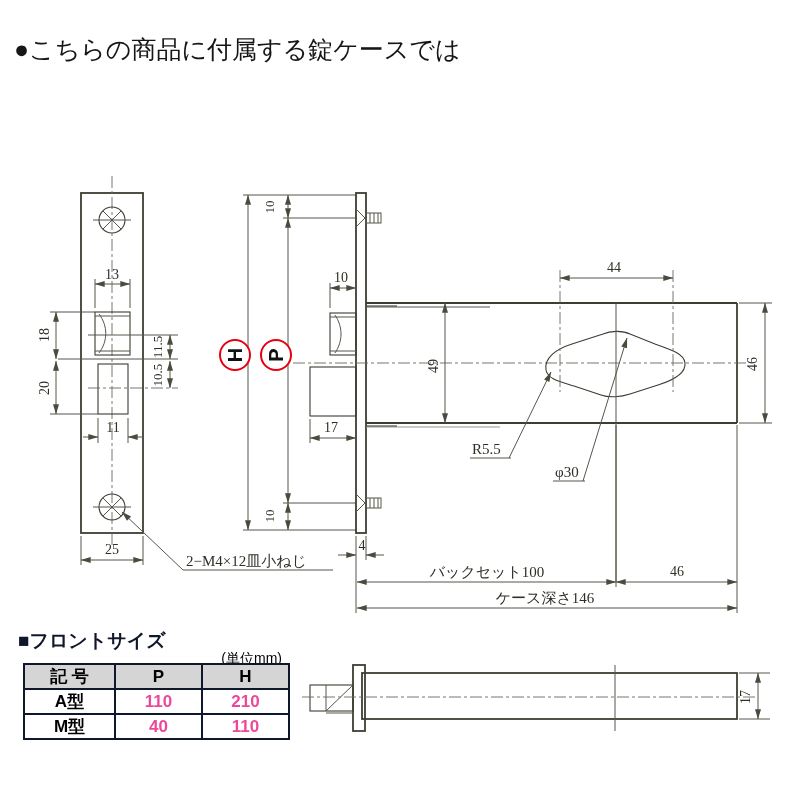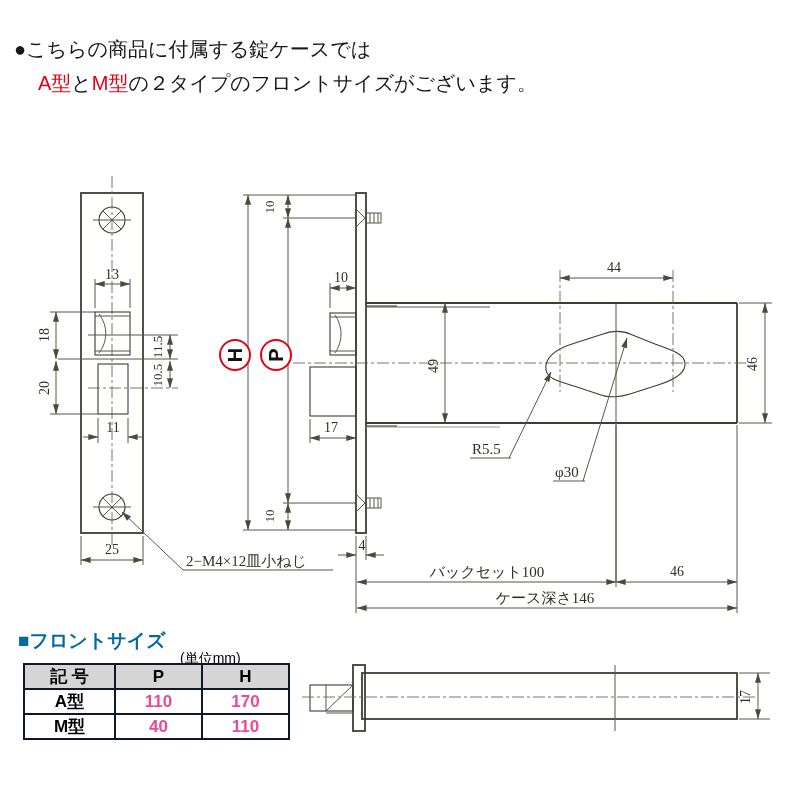--- a/index.html
+++ b/index.html
@@ -1,49 +1,46 @@
 <!DOCTYPE html>
 <html><head>
 <meta charset="utf-8">
 <style>
   html,body{margin:0;padding:0;background:#fff;}
   #page{position:relative;width:800px;height:800px;background:#fff;overflow:hidden;
         font-family:"Liberation Sans",sans-serif;color:#111;}
-  .introline{position:absolute;font-size:20px;line-height:28px;color:#161616;white-space:nowrap;
+  .introline{position:absolute;font-size:25px;line-height:28px;color:#161616;white-space:nowrap;
              font-family:"Liberation Sans",sans-serif;}
   .red{color:#e60012;}
   #dwg{position:absolute;left:0;top:0;}
   .ol{stroke:#3d3d32;stroke-width:1.8;fill:none;}
   .ol2{stroke:#3d3d32;stroke-width:1.1;fill:none;}
   .thin{stroke:#56564a;stroke-width:1;fill:none;}
   .dim{stroke:#56564a;stroke-width:1;fill:none;}
   .cl{stroke:#6a6a5c;stroke-width:0.9;stroke-dasharray:12 3 3 3;fill:none;}
   .gray{stroke:#9a9a8a;stroke-width:1;fill:none;}
   text.dm{font:14px "Liberation Serif",serif;fill:#2f2f26;}
   text.dms{font:13px "Liberation Serif",serif;fill:#2f2f26;}
   text.dmj{font:15px "Liberation Serif",serif;fill:#2f2f26;}
   text.hp{font:bold 20px "Liberation Sans",sans-serif;fill:#111;}
-  #tbl-title{position:absolute;left:18px;top:628px;font-size:19px;font-weight:bold;color:#0369a1;}
-  #tbl-unit{position:absolute;left:180px;top:650px;width:102px;text-align:left;font-size:14px;color:#000;}
+  #tbl-title{position:absolute;left:18px;top:628px;font-size:19px;font-weight:bold;color:#0f172a;}
+  #tbl-unit{position:absolute;left:180px;top:650px;width:102px;text-align:right;font-size:14px;color:#000;}
   table#fs{position:absolute;left:23px;top:663px;width:259px;border-collapse:collapse;
            table-layout:fixed;font-size:17px;font-weight:bold;}
   table#fs td{border:2px solid #0f172a;text-align:center;padding:0;height:21px;color:#000;}
   table#fs tr.hdr td{background:#d5d5d5;}
   table#fs td.v{color:#ec4899;}
 </style>
 </head>
 <body>
 
 <div id="page">
 
   <div class="introline" style="left:14px;top:35px;">
     <span>●こちらの商品に付属する錠ケースでは</span>
-  </div>
-  <div class="introline" style="left:38px;top:69px;">
-    <span class="red">A型</span><span>と</span><span class="red">M型</span><span>の２タイプのフロントサイズがございます。</span>
   </div>
 
   <svg id="dwg" width="800" height="800" viewBox="0 0 800 800">
     <defs>
       <marker id="ar" markerWidth="11" markerHeight="8" refX="10.2" refY="4" orient="auto-start-reverse" markerUnits="userSpaceOnUse">
         <path d="M0.5,1 L10.5,4 L0.5,7 Z" fill="#4a4a3e"></path>
       </marker>
       <pattern id="hx" width="7" height="7" patternUnits="userSpaceOnUse">
         <path d="M0,7 L7,0 M0,0 L7,7" stroke="#72725c" stroke-width="0.7"></path>
       </pattern>
@@ -240,21 +237,21 @@
   <table id="fs">
     <tbody>
       <tr class="hdr">
         <td style="width:89px">記 号</td>
         <td style="width:85px">P</td>
         <td style="width:85px">H</td>
       </tr>
       <tr>
         <td>A型</td>
         <td class="v">110</td>
-        <td class="v">170</td>
+        <td class="v">210</td>
       </tr>
       <tr>
         <td>M型</td>
         <td class="v">40</td>
         <td class="v">110</td>
       </tr>
     </tbody>
   </table>
 
 </div>

